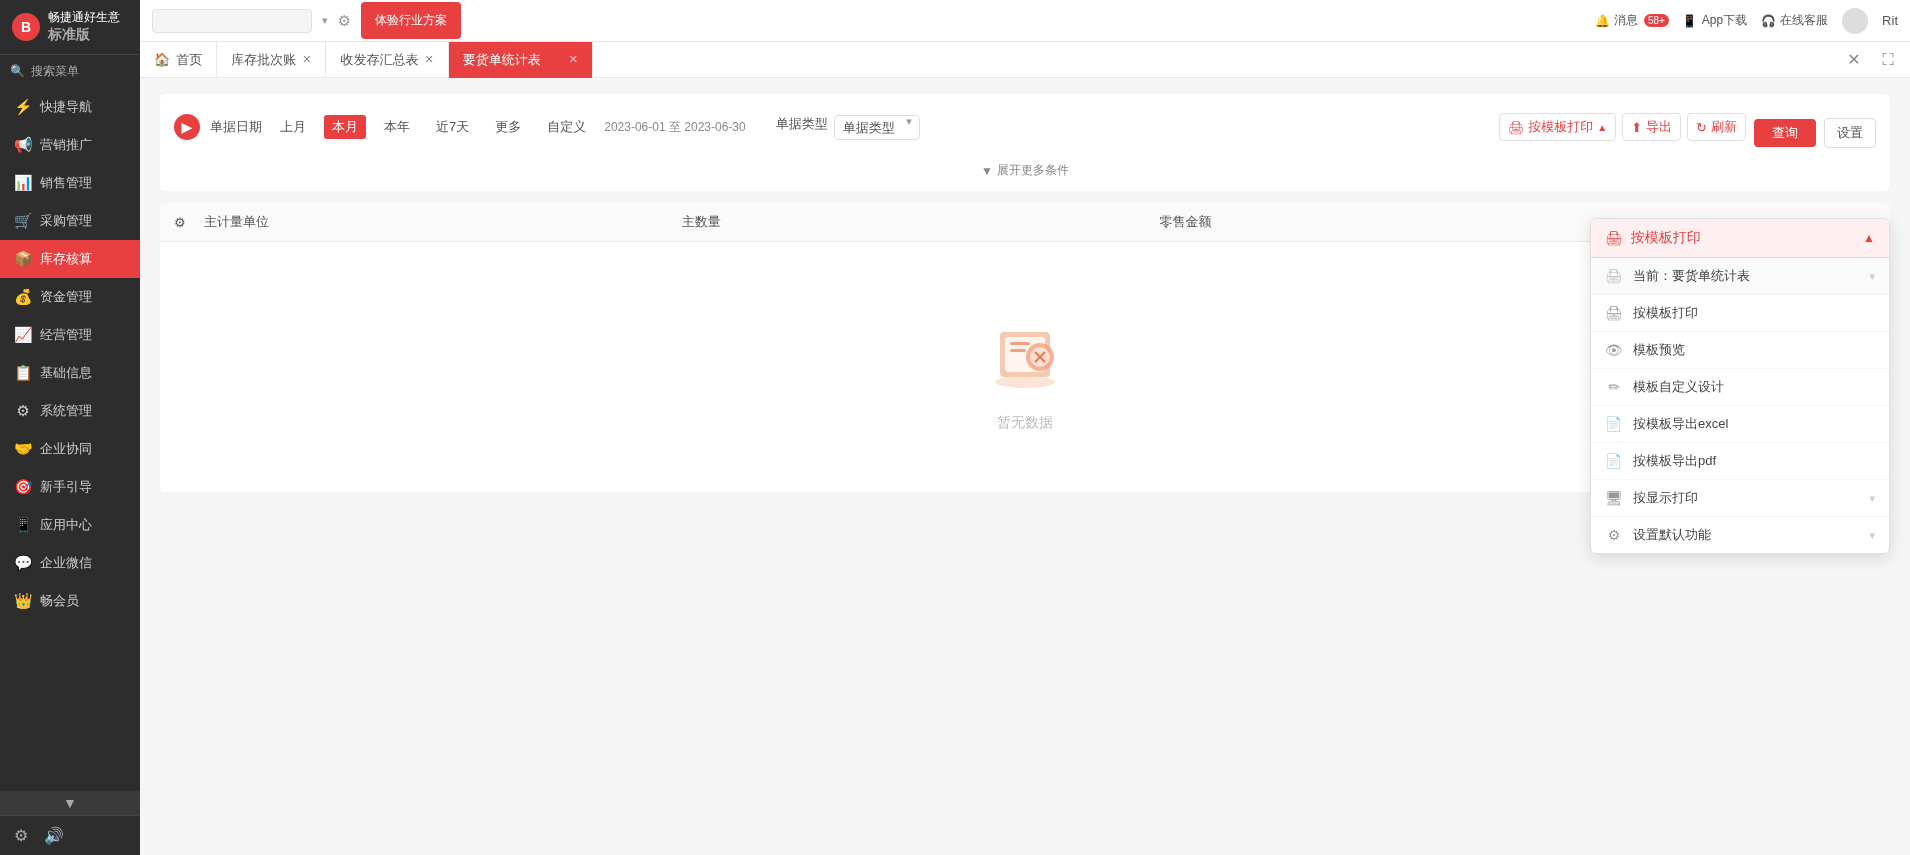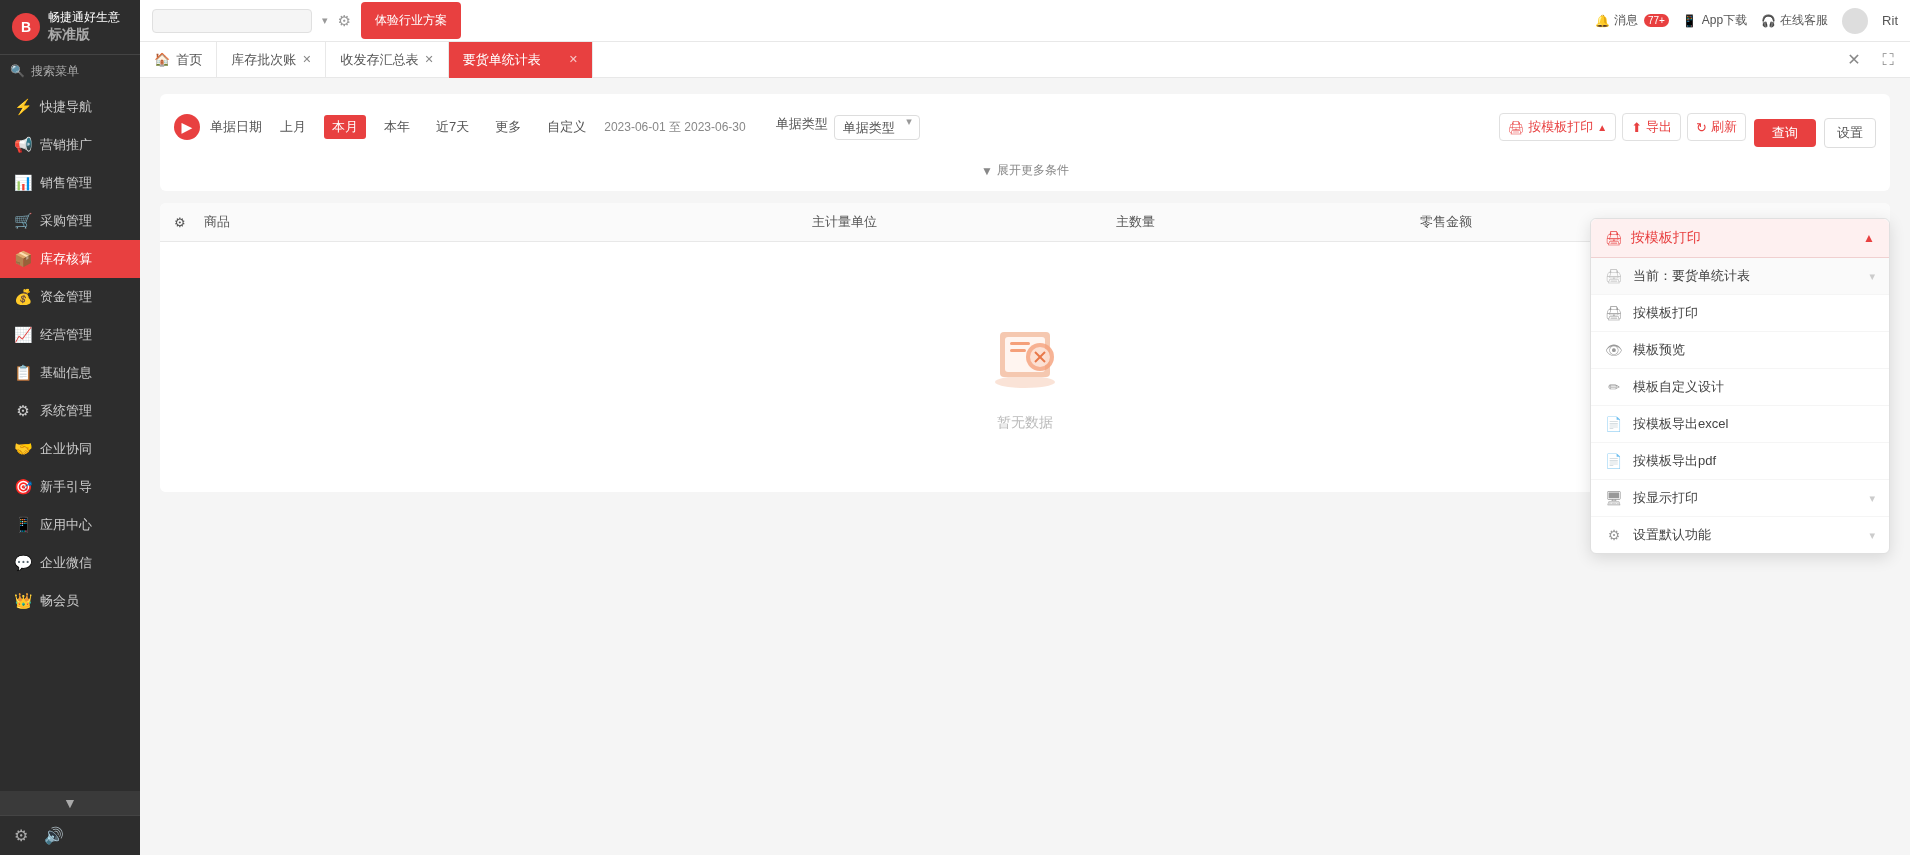--- a/index.html
+++ b/index.html
@@ -422,21 +422,21 @@
       <input type="text" class="topbar-search" placeholder="" style="">
     </div>
     <span class="topbar-chevron">▾</span>
     <span class="topbar-settings">⚙</span>
     <button class="topbar-btn">体验行业方案</button>
     <div class="topbar-spacer"></div>
     <div class="topbar-right">
       <div class="topbar-right-item">
         <span>🔔</span>
         <span>消息</span>
-        <span class="badge">77+</span>
+        <span class="badge">58+</span>
       </div>
       <div class="topbar-right-item">
         <span>📱</span>
         <span>App下载</span>
       </div>
       <div class="topbar-right-item">
         <span>🎧</span>
         <span>在线客服</span>
       </div>
       <div class="avatar"></div>
@@ -518,23 +518,20 @@
           <span>展开更多条件</span>
         </button>
       </div>
     </div>
 
     <div class="data-table">
       <div class="table-header">
         <div class="col-check">
           <span>⚙</span>
         </div>
-        <div class="col-goods">
-          <span>商品</span>
-        </div>
         <div class="col-unit">
           <span>主计量单位</span>
         </div>
         <div class="col-qty">
           <span>主数量</span>
         </div>
         <div class="col-amount">
           <span>零售金额</span>
         </div>
       </div>

